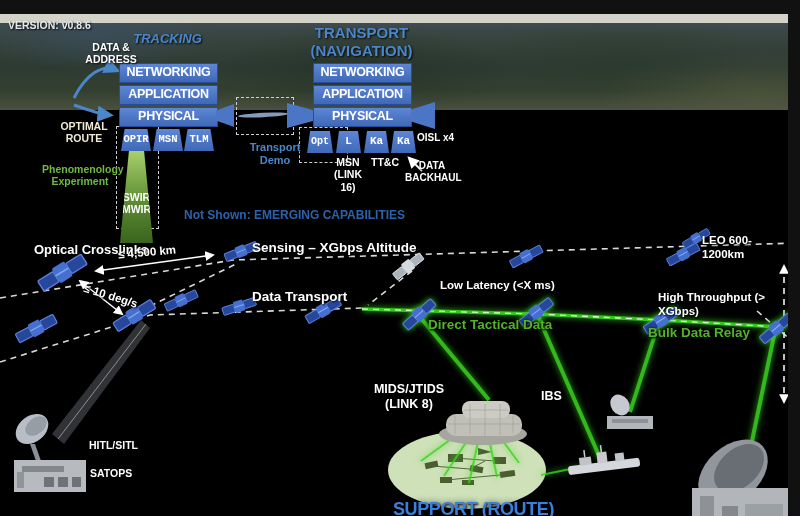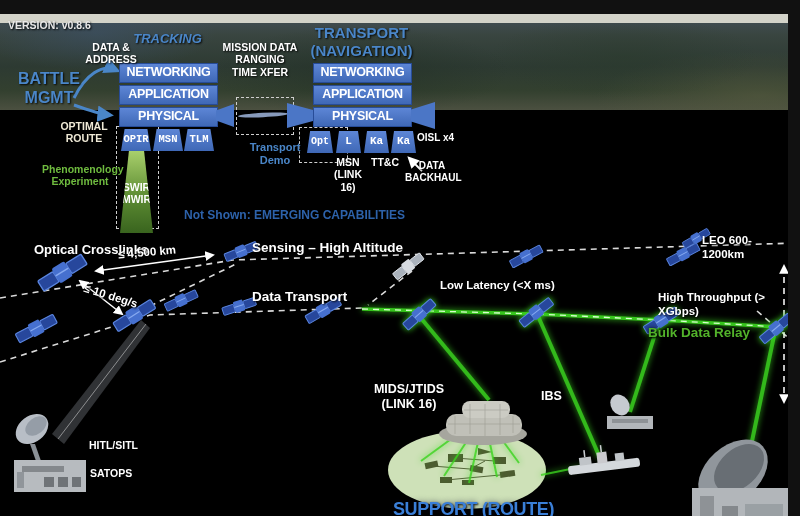--- a/index.html
+++ b/index.html
@@ -36,21 +36,21 @@
         line-height:17px;z-index:5;letter-spacing:-.3px;}
   .trap{position:absolute;background:linear-gradient(180deg,#5d86d6,#3f68b6);color:#fff;font-weight:bold;
         text-align:center;z-index:5;clip-path:polygon(12% 0,88% 0,100% 100%,0 100%);font-family:Liberation Mono, monospace;}
   .horn{position:absolute;background:#4b76c6;z-index:5;}
   .horn-r{clip-path:polygon(0 28%,100% 0,100% 100%,0 72%);}
   .horn-l{clip-path:polygon(0 0,100% 28%,100% 72%,0 100%);}
   .dashbox{position:absolute;border:1.5px dashed #cfcfcf;z-index:4;}
   #swir{position:absolute;left:120px;top:137px;width:33px;height:74px;z-index:5;
         clip-path:polygon(27% 0,73% 0,100% 100%,0 100%);
         background:linear-gradient(180deg,#a9d06c,#5d8c33 55%,#39641e);
-        color:#fff;font-weight:bold;font-size:10.5px;text-align:center;padding-top:8px;}
+        color:#fff;font-weight:bold;font-size:10.5px;text-align:center;padding-top:18px;}
   #swir span{display:block;margin-top:22px;white-space:pre-line;}
   .blue-t{color:#4a86c8;}
   .green-t{color:#6fbb3f;}
   .linkgreen-t{color:#52b22a;text-shadow:0 0 4px #000,1px 1px 2px #000;}
   .support-t{color:#3a7fd8;font-size:18px;letter-spacing:-.4px;
              text-shadow:1px 1px 2px rgba(0,0,0,.85),0 0 6px rgba(0,0,40,.6);}
 </style>
 </head>
 <body>
 
@@ -215,22 +215,20 @@
         <use href="#satSym" transform="translate(419,300) rotate(-42) scale(1.1)"></use>
         <use href="#satSym" transform="translate(536,298) rotate(-38) scale(1.1)"></use>
         <use href="#satSym" transform="translate(661,306) rotate(-32) scale(1.1)"></use>
         <use href="#satSym" transform="translate(776,314) rotate(-40) scale(1.1)"></use>
       </g>
     </g>
   </svg>
 
   <div class="lbl" style="left:8px;top:5px;font-size:10.5px;color:#e8e8e8;">VERSION:  v0.8.6</div>
 
-  <div class="lbl ml ctr blue-t" style="left:10px;top:56px;width:78px;font-size:16px;">BATTLE
-MGMT</div>
   <div class="lbl ml ctr" style="left:78px;top:27px;width:66px;font-size:10.5px;text-align:center;">DATA &amp;
 ADDRESS</div>
   <div class="lbl ml ctr" style="left:52px;top:106px;width:64px;font-size:10.5px;color:#efe9d6;">OPTIMAL
 ROUTE</div>
 
   <div class="lbl ctr blue-t" style="left:119px;top:17px;width:97px;font-size:13px;font-style:italic;">TRACKING</div>
   <div class="pbox" style="left:119px;top:49px;">NETWORKING</div>
   <div class="pbox" style="left:119px;top:71px;">APPLICATION</div>
   <div class="pbox" style="left:119px;top:93px;">PHYSICAL</div>
   <div class="horn horn-r" style="left:216px;top:90px;width:18px;height:23px;"></div>
@@ -238,23 +236,20 @@
   <div class="trap" style="left:153px;top:115px;width:30px;height:22px;font-size:10.5px;line-height:20px;">MSN</div>
   <div class="trap" style="left:184px;top:115px;width:30px;height:22px;font-size:10.5px;line-height:20px;">TLM</div>
   <div class="dashbox" style="left:116px;top:112px;width:41px;height:101px;"></div>
   <div id="swir">
       <span>SWIR
 MWIR</span>
     </div>
   <div class="lbl ml ctr green-t" style="left:42px;top:149px;width:76px;font-size:10.5px;">Phenomenology
 Experiment</div>
 
-  <div class="lbl ml ctr" style="left:220px;top:27px;width:80px;font-size:10.5px;">MISSION DATA
-RANGING
-TIME XFER</div>
   <div class="dashbox" style="left:236px;top:83px;width:56px;height:36px;"></div>
   <div class="lbl ml ctr blue-t" style="left:246px;top:127px;width:58px;font-size:11px;">Transport
 Demo</div>
 
   <div class="lbl ml ctr blue-t" style="left:305px;top:10px;width:113px;font-size:15px;">TRANSPORT
 (NAVIGATION)</div>
   <div class="pbox" style="left:313px;top:49px;">NETWORKING</div>
   <div class="pbox" style="left:313px;top:71px;">APPLICATION</div>
   <div class="pbox" style="left:313px;top:93px;">PHYSICAL</div>
   <div class="horn horn-l" style="left:287px;top:89px;width:26px;height:25px;"></div>
@@ -269,27 +264,28 @@
 (LINK 16)</div>
   <div class="lbl ctr" style="left:369px;top:142px;width:32px;font-size:10.5px;">TT&amp;C</div>
   <div class="lbl ml ctr" style="left:405px;top:146px;width:54px;font-size:10px;">DATA
 BACKHAUL</div>
 
   <div class="lbl" style="left:34px;top:228px;font-size:13px;">Optical Crosslinks</div>
 
   <div class="lbl" style="left:184px;top:194px;font-size:12px;color:#2d62aa;text-shadow:none;">Not Shown: EMERGING CAPABILITIES</div>
   <div class="lbl" style="left:118px;top:232px;font-size:11.5px;transform:rotate(-5deg);">≤ 4,500 km</div>
   <div class="lbl" style="left:86px;top:268px;font-size:11.5px;transform:rotate(17deg);transform-origin:left top;">≤ 10 deg/s</div>
-  <div class="lbl" style="left:252px;top:226px;font-size:13.5px;">Sensing – High Altitude</div>
+  <div class="lbl" style="left:252px;top:226px;font-size:13.5px;">Sensing – XGbps Altitude</div>
   <div class="lbl" style="left:252px;top:275px;font-size:13.5px;">Data Transport</div>
   <div class="lbl" style="left:440px;top:265px;font-size:11.5px;">Low Latency (&lt;X ms)</div>
+  <div class="lbl linkgreen-t" style="left:428px;top:303px;font-size:13.5px;">Direct Tactical Data</div>
   <div class="lbl" style="left:658px;top:277px;font-size:11.5px;">High Throughput (&gt; XGbps)</div>
   <div class="lbl linkgreen-t" style="left:648px;top:311px;font-size:13.5px;">Bulk Data Relay</div>
   <div class="lbl" style="left:702px;top:220px;font-size:11.5px;">LEO 600-1200km</div>
 
   <div class="lbl ml ctr" style="left:372px;top:368px;width:74px;font-size:12.5px;">MIDS/JTIDS
-(LINK 16)</div>
+(LINK 8)</div>
   <div class="lbl" style="left:541px;top:375px;font-size:12.5px;">IBS</div>
   <div class="lbl" style="left:89px;top:425px;font-size:10.5px;">HITL/SITL</div>
   <div class="lbl" style="left:90px;top:453px;font-size:10.5px;">SATOPS</div>
   <div class="lbl support-t" style="left:393px;top:485px;">SUPPORT (ROUTE)</div>
 
 </div>
 
 </body></html>

